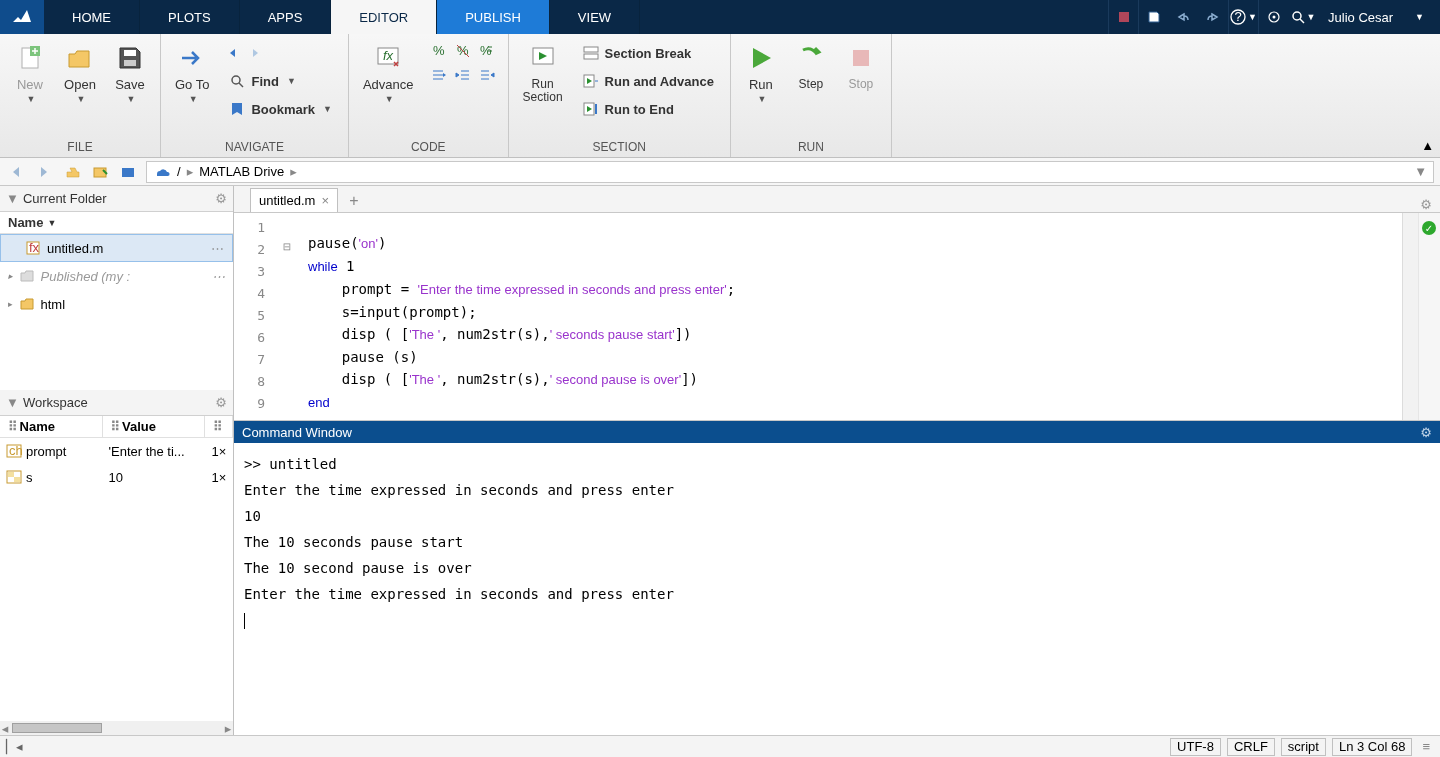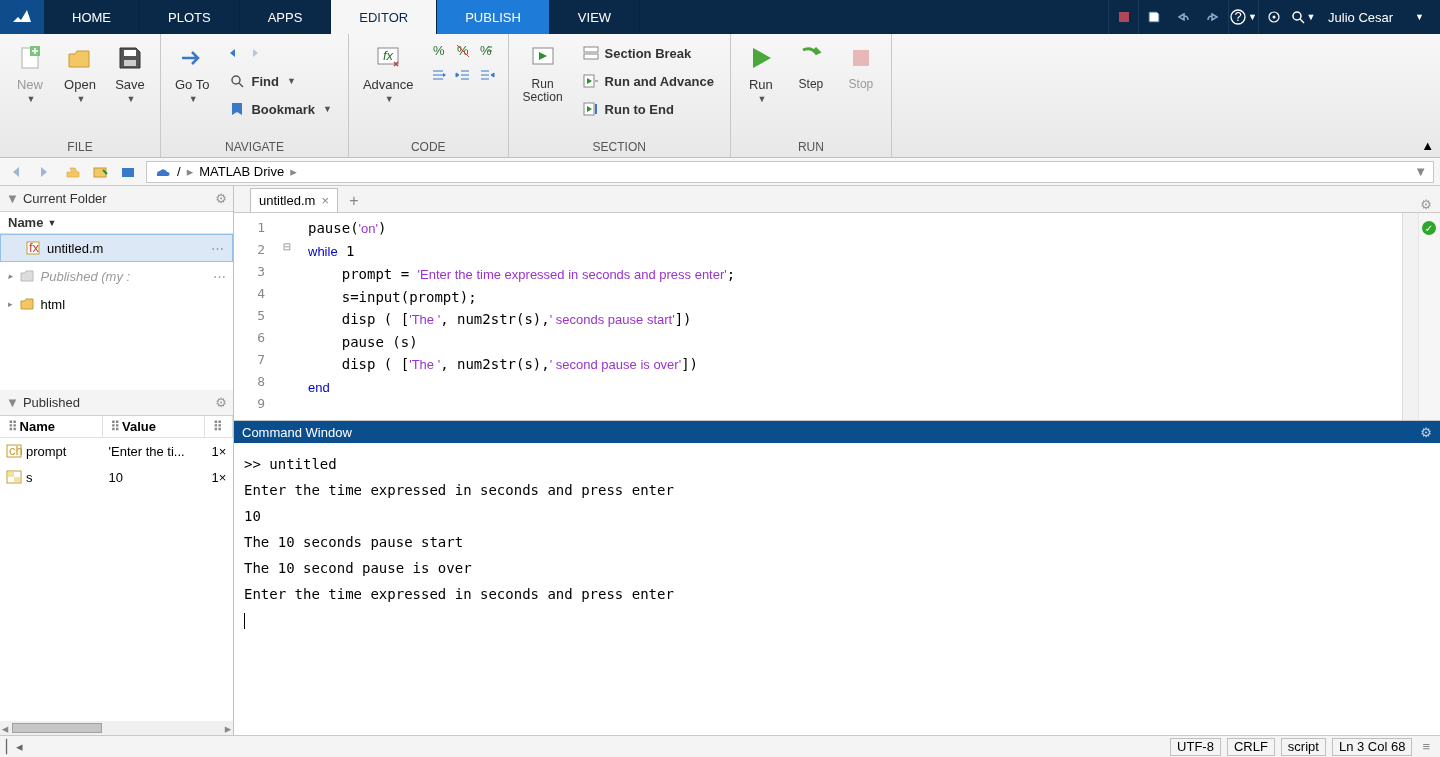--- a/index.html
+++ b/index.html
@@ -70,21 +70,21 @@
 .ed-tab { height: 24px; background: #fff; border: 1px solid #c0c0c0; border-bottom: none; padding: 0 8px; display: flex; align-items: center; gap: 6px; font-size: 12px; cursor: pointer;}
 .ed-tab .close { color: #888; cursor: pointer; }
 .ed-newtab { width: 24px; height: 22px; display: flex; align-items: center; justify-content: center; font-size: 16px; color: #888; cursor: pointer; }
 .ed-gear { margin-left: auto; margin-right: 8px; color: #999; cursor: pointer;}
 
 .editor-body { height: 208px; display: flex; background: #fff; border-bottom: 1px solid #c8c8c8; position: relative; }
 .gutter { width: 44px; background: #fff; border-right: 1px solid #fff; text-align: right; padding: 4px 4px 4px 0; }
 .gutter div { height: 22px; line-height: 22px; font-family: Menlo, Consolas, monospace; font-size: 13px; color: #888; padding-right: 8px;}
 .fold-col { width: 18px; background: #fff; }
 .fold-col .foldmark { height: 22px; display: flex; align-items: center; justify-content: center; font-size: 10px; color: #888; }
-.code { flex: 1; padding: 4px 0 20px 12px; font-family: Menlo, Consolas, monospace; font-size: 14px; line-height: 22px; white-space: pre; overflow: hidden; }
+.code { flex: 1; padding: 4px 0 20px 12px; font-family: Menlo, Consolas, monospace; font-size: 14px; line-height: 22px; white-space: pre; overflow: hidden; margin-top: 15px; }
 .kw { color: #0000cc; }
 .str { color: #9933cc; }
 .ed-vscroll { width: 16px; background: #f2f2f2; border-left: 1px solid #dcdcdc; }
 .right-margin { width: 22px; background: #f6f6f6; border-left: 1px solid #e6e6e6; position: relative;}
 .right-margin .greencircle { position: absolute; top: 8px; left: 3px; width: 14px; height: 14px; background: #2da82d; border-radius: 50%; color: #fff; font-size: 10px; display: flex; align-items: center; justify-content: center;}
 
 .cmd-hdr { height: 22px; background: #0b4e8e; color: #fff; display: flex; align-items: center; padding: 0 8px; font-size: 12px; }
 .cmd-hdr .gear { margin-left: auto; color: #c0d4e8; cursor: pointer;}
 .cmd-body { flex: 1; background: #fff; padding: 8px 10px; font-family: Menlo, Consolas, monospace; font-size: 14px; line-height: 26px; white-space: pre; overflow: auto;}
 .cursor-line { display: inline-block; width: 1px; height: 16px; background: #000; vertical-align: middle; }
@@ -463,21 +463,21 @@
             <svg width="14" height="12">
               <path d="M1 3h4l1-2h7v10H1z" fill="#f4c766" stroke="#c89a30"></path>
             </svg>
           </span>
           <span>html</span>
         </div>
       </div>
 
     <div class="panel-hdr">
       <span style="color:#888;margin-right:4px">▼</span>
-      <span>Published</span>
+      <span>Workspace</span>
       <span class="gear">⚙</span>
     </div>
     <div class="workspace-body">
       <div class="ws-cols">
         <div class="ws-col">
             <span style="color:#888;margin-right:2px">⠿</span>
             <span>Name</span>
           </div>
         <div class="ws-col">
             <span style="color:#888;margin-right:2px">⠿</span>

